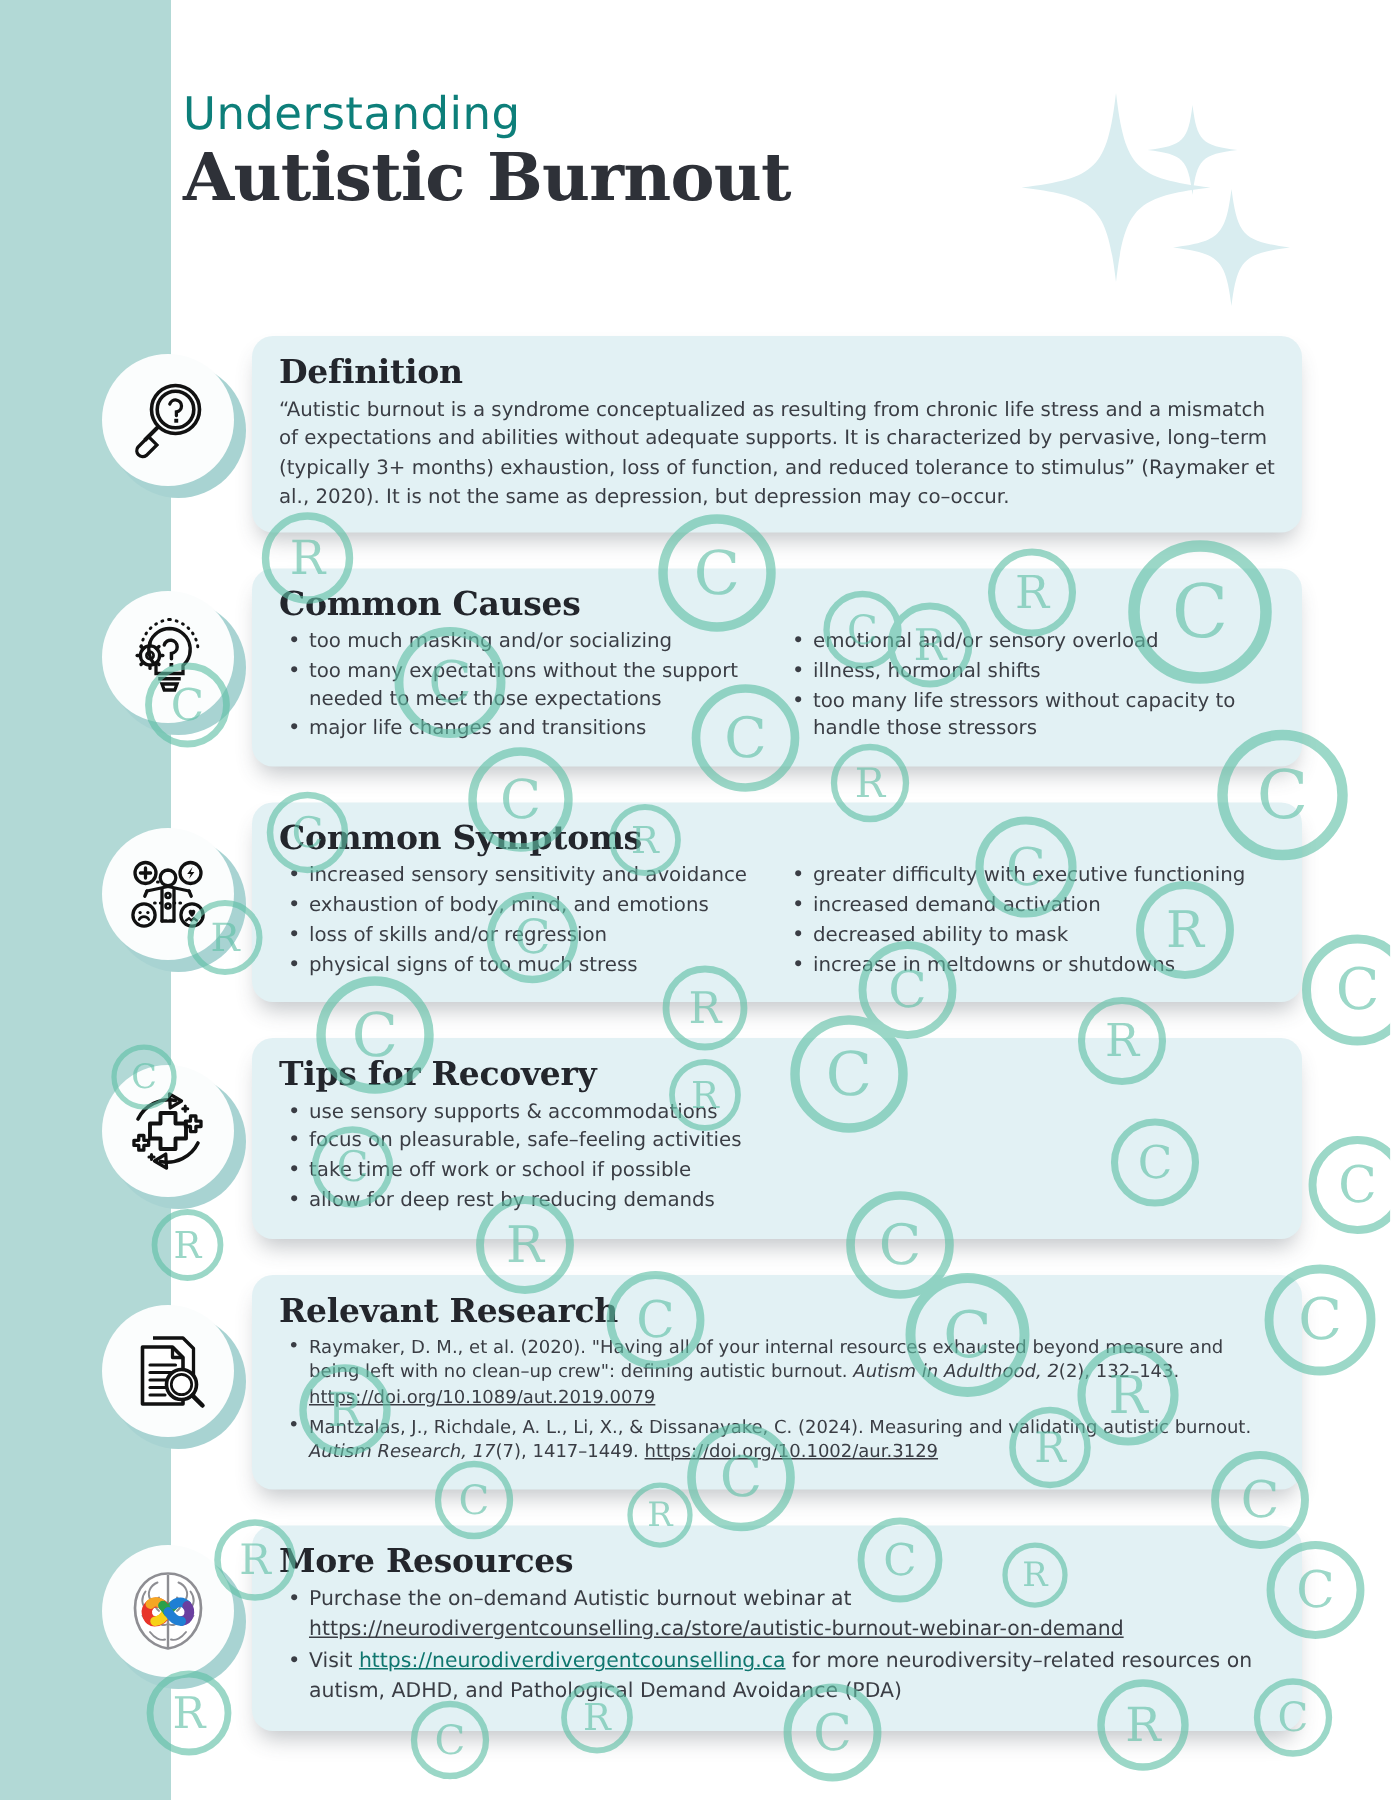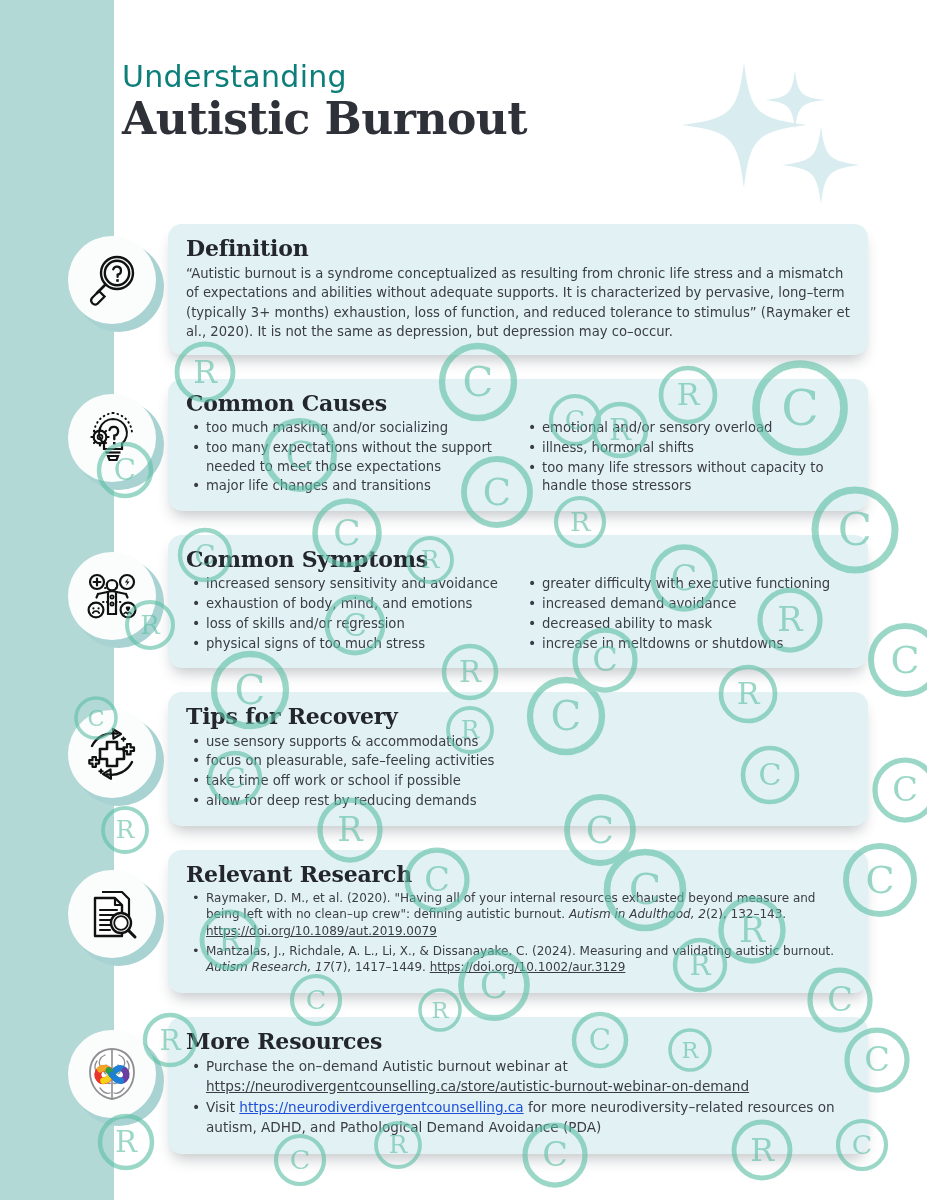--- a/index.html
+++ b/index.html
@@ -223,21 +223,21 @@
       <h2>Common Symptoms</h2>
       <div class="cols">
         <ul class="bullets">
           <li>increased sensory sensitivity and avoidance</li>
           <li>exhaustion of body, mind, and emotions</li>
           <li>loss of skills and/or regression</li>
           <li>physical signs of too much stress</li>
         </ul>
         <ul class="bullets">
           <li>greater difficulty with executive functioning</li>
-          <li>increased demand avoidance</li>
+          <li>increased demand activation</li>
           <li>decreased ability to mask</li>
           <li>increase in meltdowns or shutdowns</li>
         </ul>
       </div>
     </div>
 
     <div class="card">
       <h2>Tips for Recovery</h2>
       <div class="cols">
         <ul class="bullets">
@@ -254,21 +254,21 @@
       <ul class="bullets refs">
         <li><span>Raymaker, D. M., et al. (2020). "Having all of your internal resources exhausted beyond measure and being left with no clean–up crew": defining autistic burnout. </span><span class="it">Autism in Adulthood, 2</span><span>(2), 132–143. </span><a class="lnk" href="#" style="color:#3a3d44">https://doi.org/10.1089/aut.2019.0079</a></li>
         <li><span>Mantzalas, J., Richdale, A. L., Li, X., &amp; Dissanayake, C. (2024). Measuring and validating autistic burnout. </span><span class="it">Autism Research, 17</span><span>(7), 1417–1449. </span><a class="lnk" href="#" style="color:#3a3d44">https://doi.org/10.1002/aur.3129</a></li>
       </ul>
     </div>
 
     <div class="card">
       <h2>More Resources</h2>
       <ul class="bullets res">
         <li><span>Purchase the on–demand Autistic burnout webinar at </span><a class="lnk" href="#" style="color:#3a3d44">https://neurodivergentcounselling.ca/store/autistic-burnout-webinar-on-demand</a></li>
-        <li><span>Visit </span><a class="lnk" href="#" style="color:#1d4ed8">https://neurodiverdivergentcounselling.ca</a><span> for more neurodiversity–related resources on autism, ADHD, and Pathological Demand Avoidance (PDA)</span></li>
+        <li><span>Visit </span><a class="lnk" href="#" style="color:#0f766e">https://neurodiverdivergentcounselling.ca</a><span> for more neurodiversity–related resources on autism, ADHD, and Pathological Demand Avoidance (PDA)</span></li>
       </ul>
     </div>
 
   </div>
 
   <div class="icon-badge" style="top:236px">
     <div class="ring"></div>
     <div class="disc">
       <svg width="58" height="58" viewBox="0 0 58 58">
         <g fill="none" stroke="#111" stroke-width="2.4">

